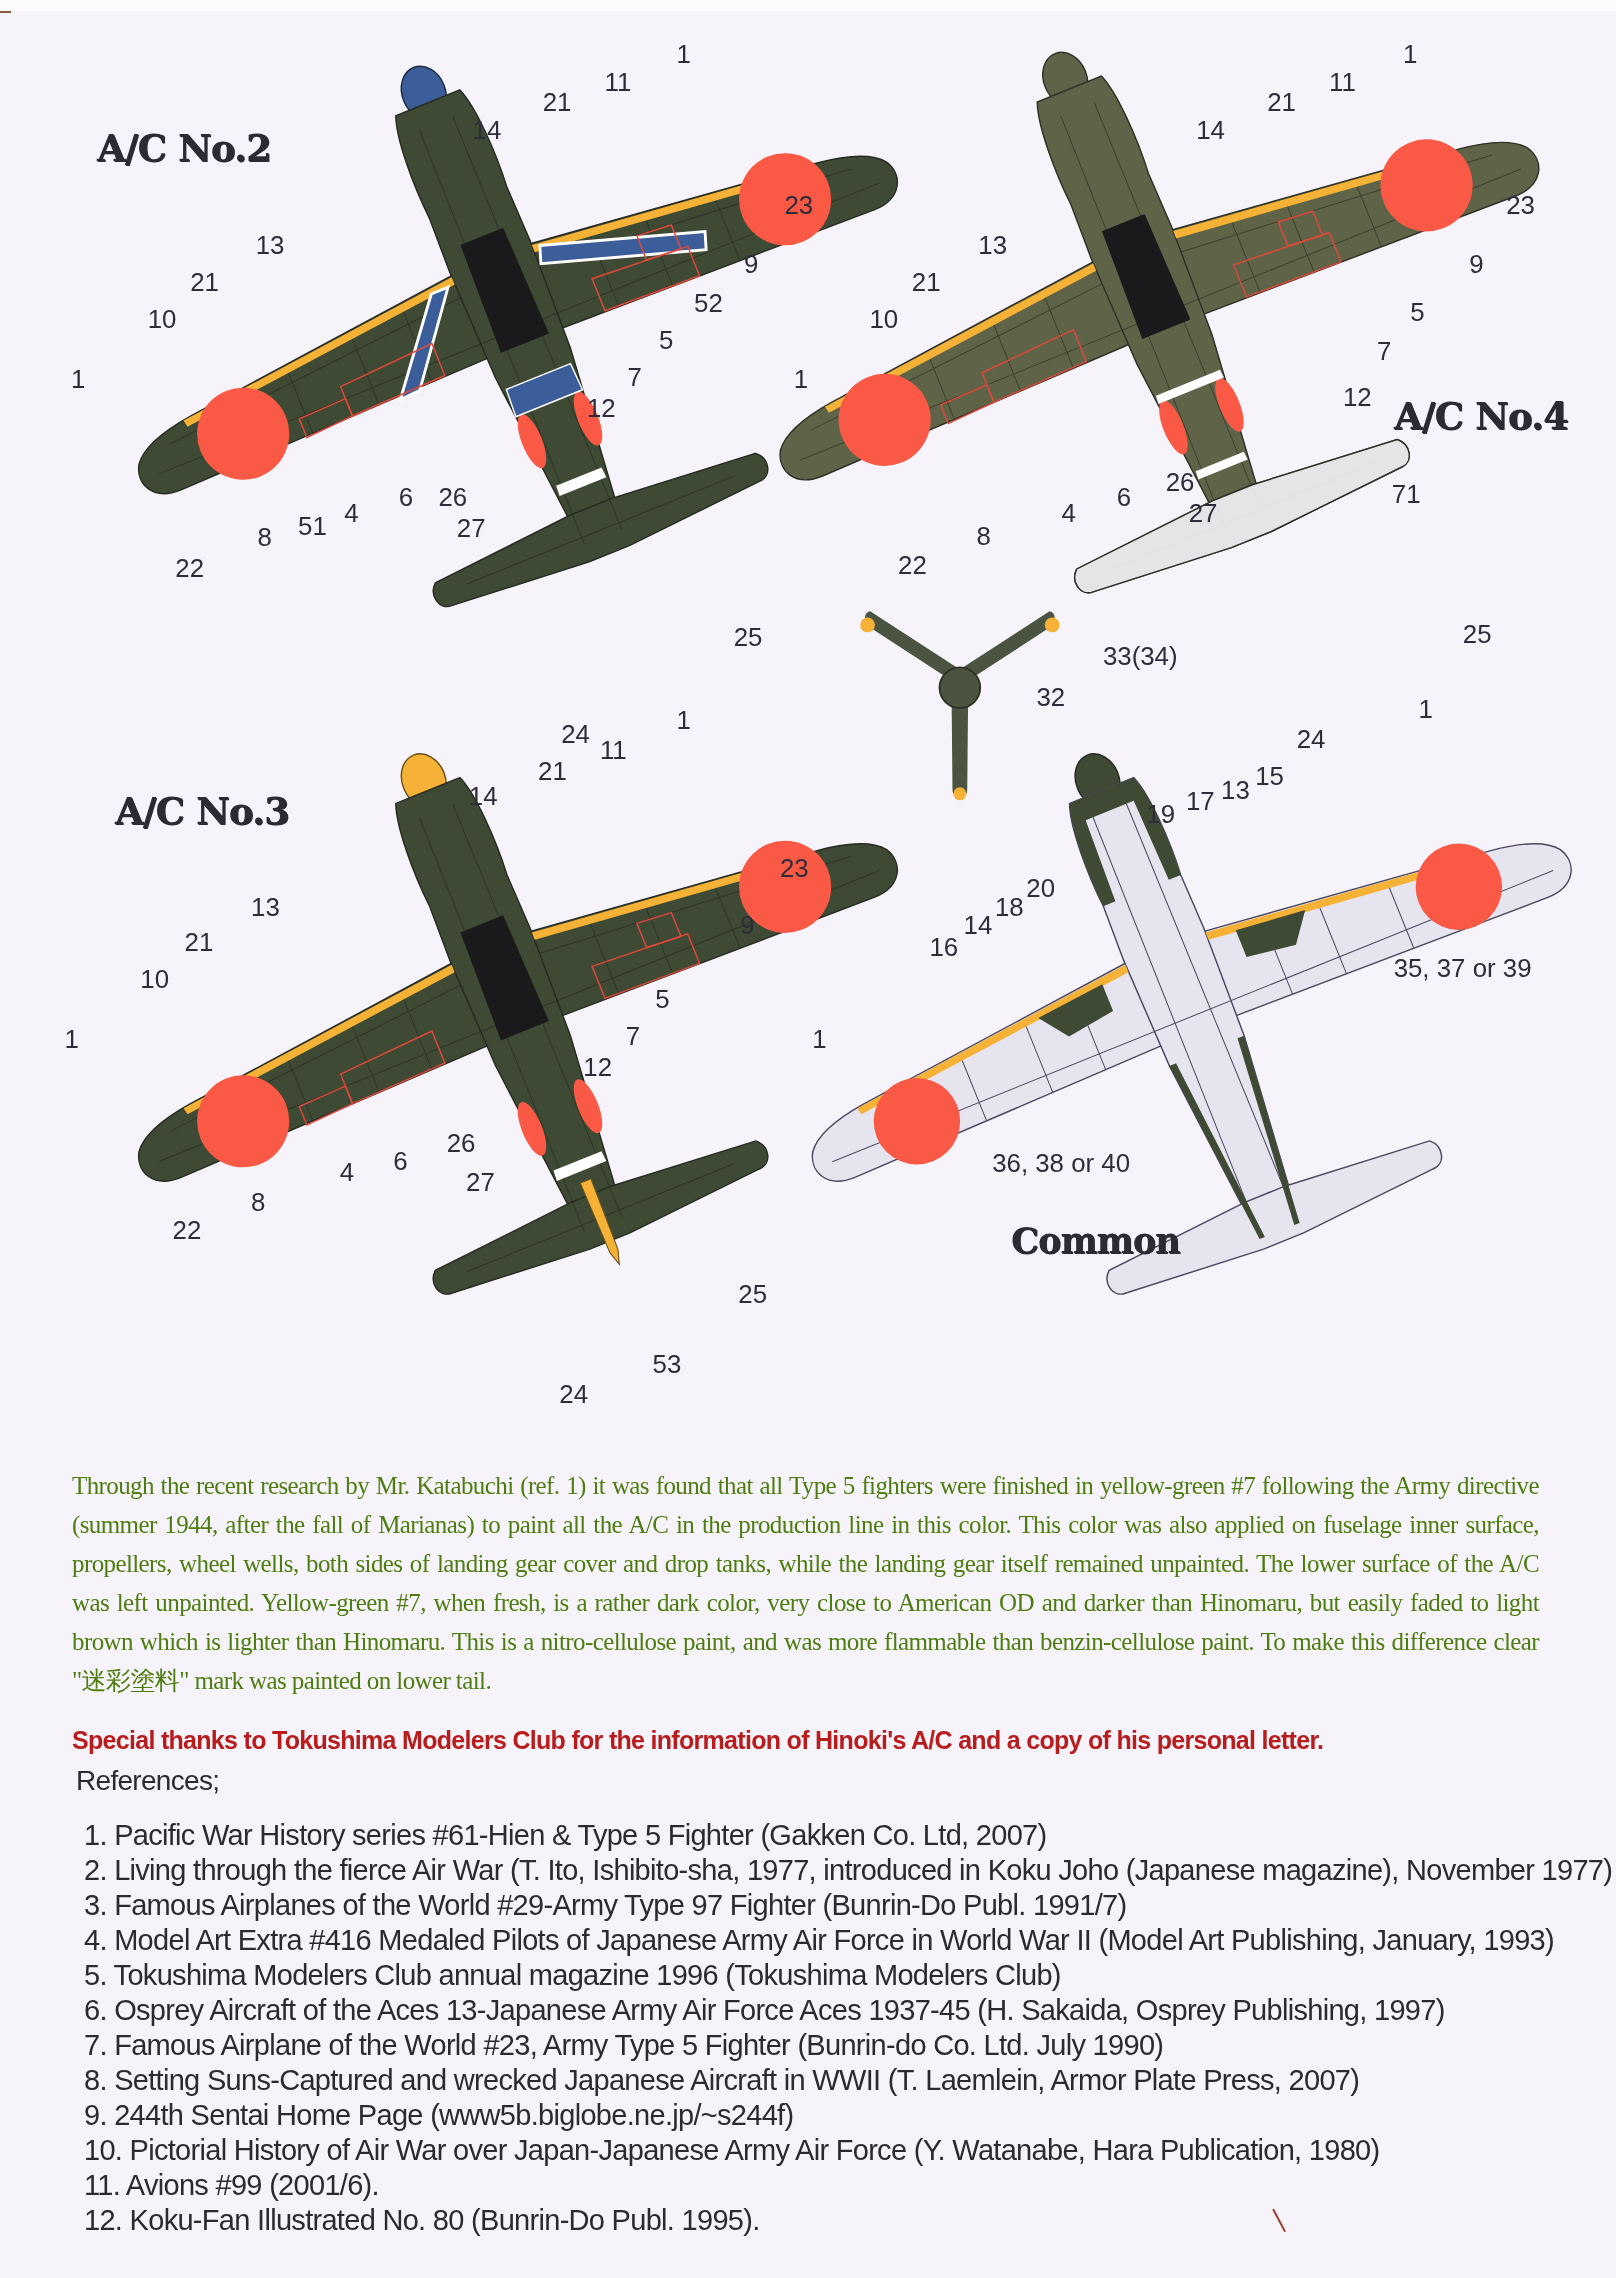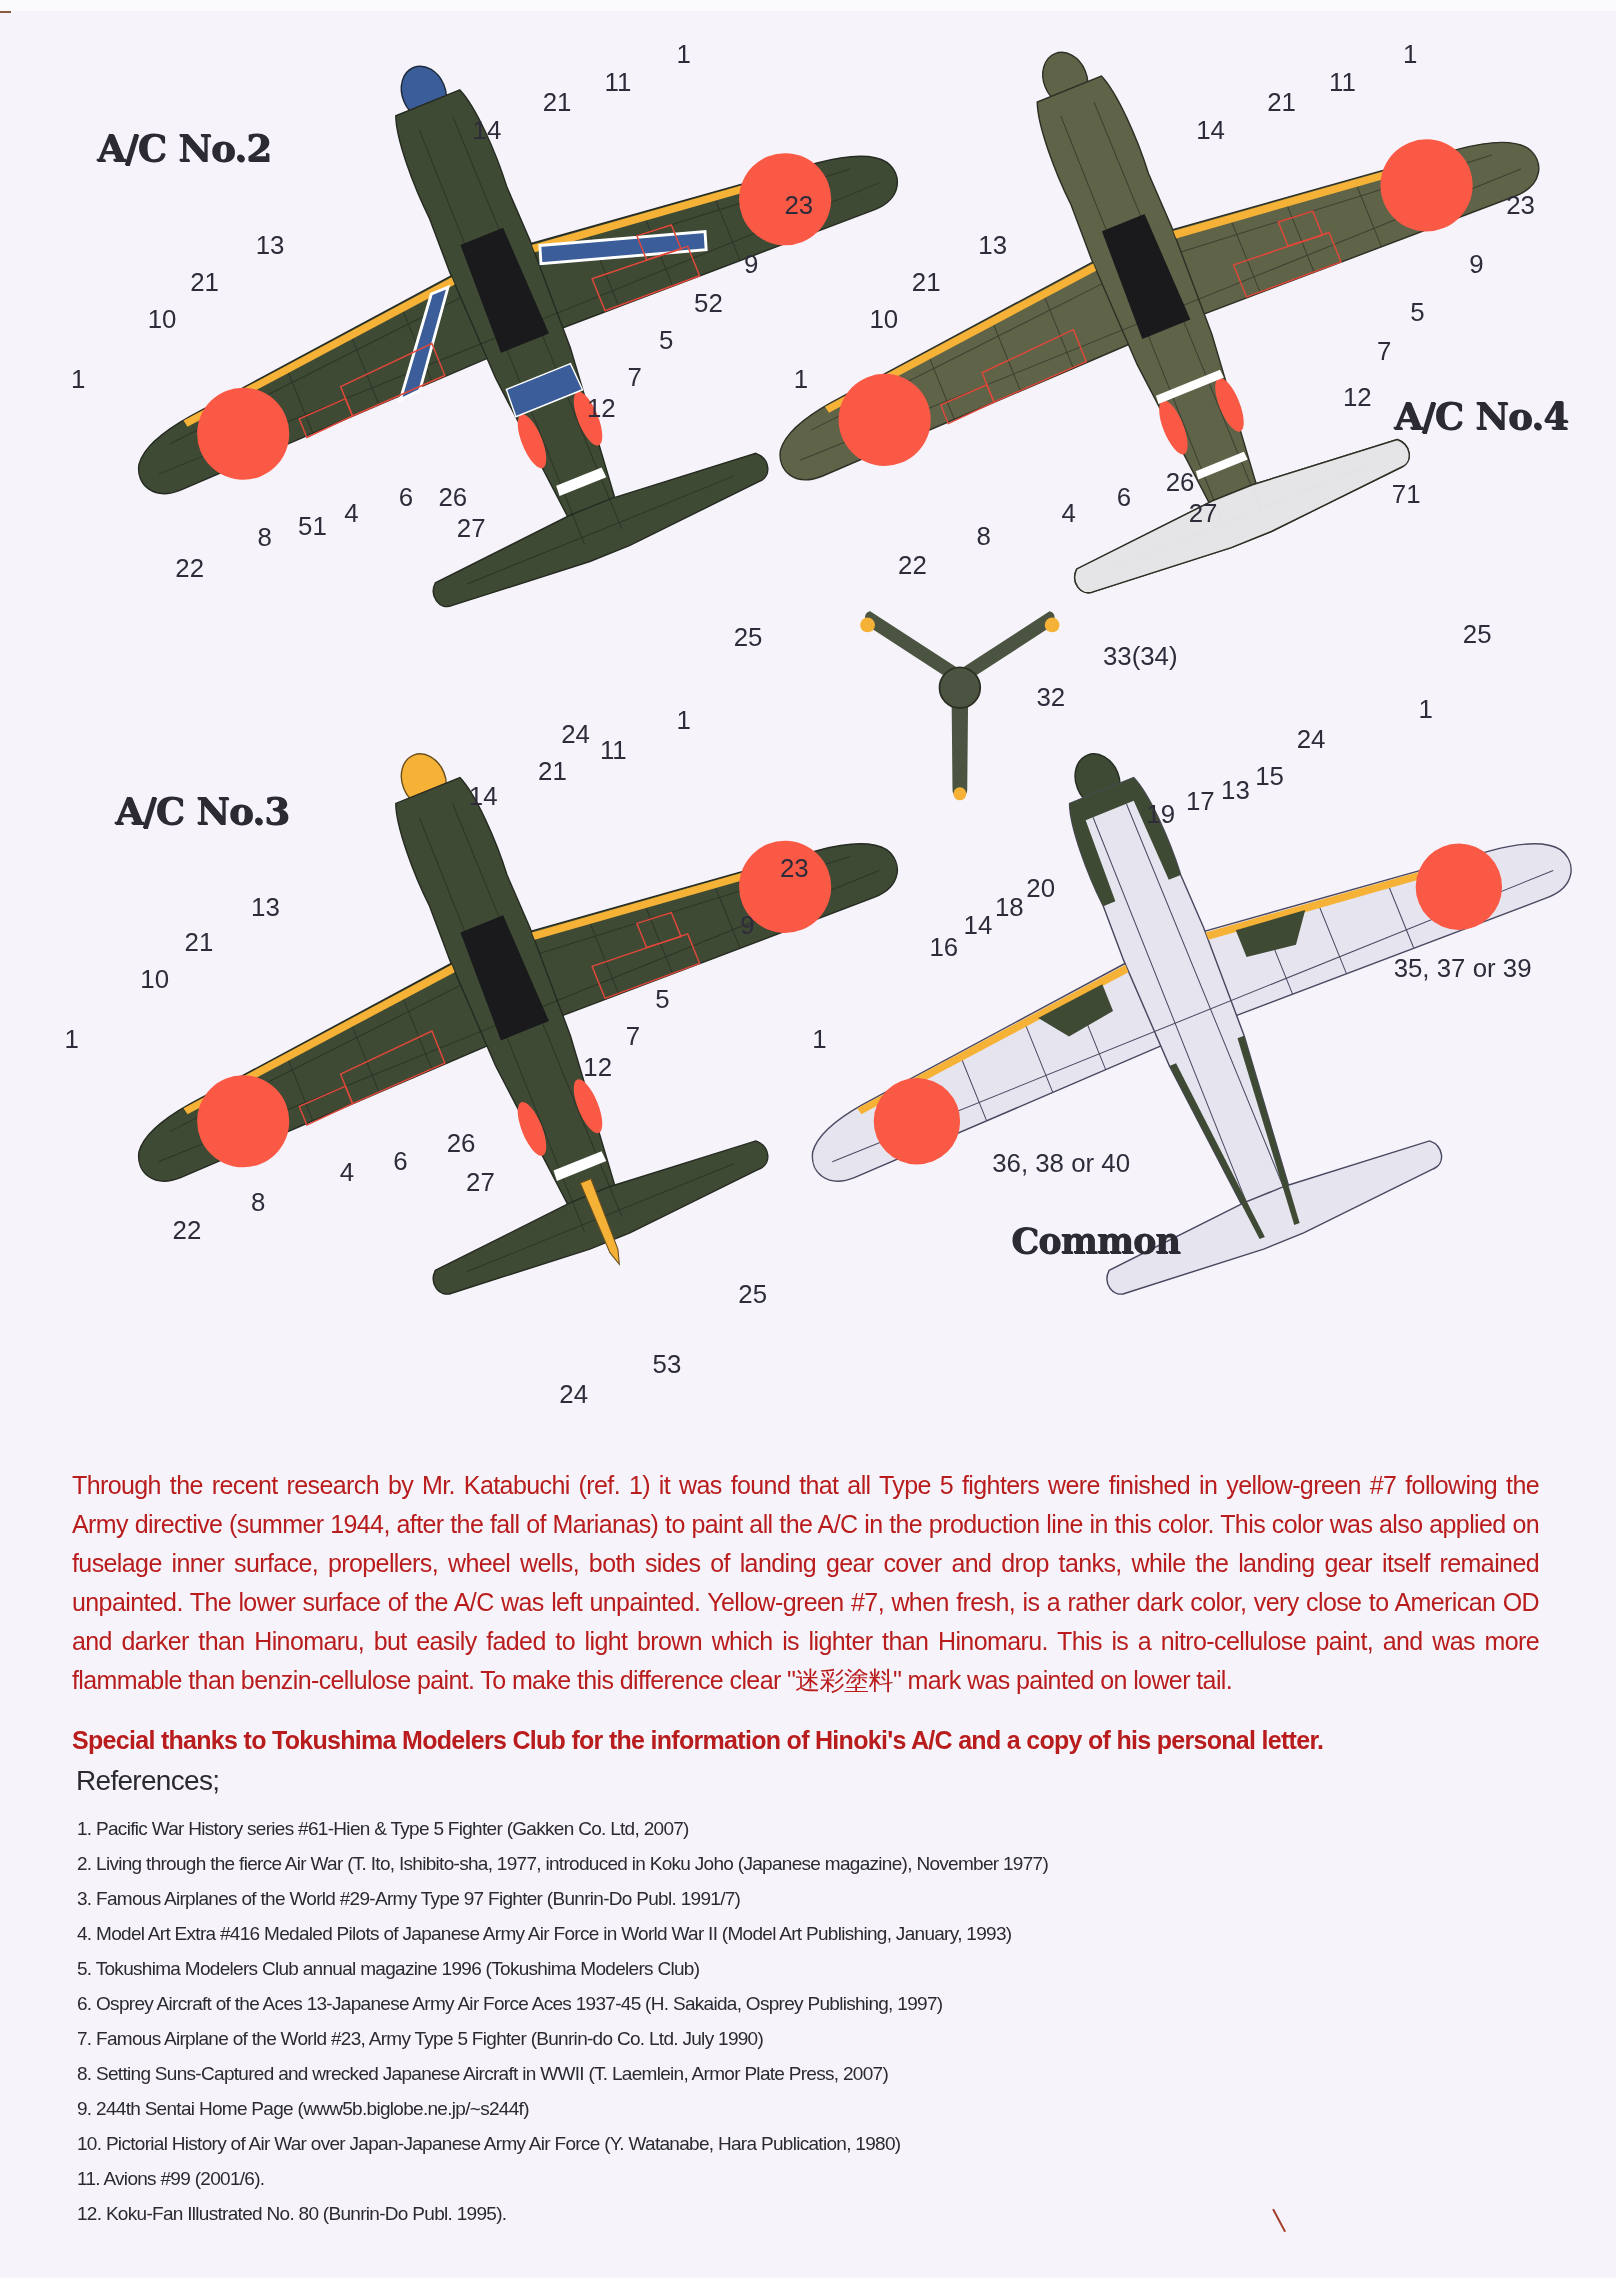--- a/index.html
+++ b/index.html
@@ -13,34 +13,34 @@
   .corner-mark { position:absolute; left:0; top:11px; width:11px; height:1.8px; background:#8a5a40; }
   svg.art { position:absolute; left:0; top:0; width:1617px; height:1440px; }
   .callout { font-family: "Liberation Sans", sans-serif; font-size: 28px; fill:#2e2c3a; }
   .ac-label {
     position:absolute; font-family:"DejaVu Serif", "Liberation Serif", serif; font-weight:bold;
     font-size: 37px; letter-spacing:-0.9px; color:#2c2a33; white-space:nowrap;
     text-shadow: 0.9px 0.9px 0 #2c2a33;
   }
   .body-text {
     position:absolute; left:72px; top:1466px; width:1467px;
-    font-family:Liberation Sans, sans-serif; font-size:25px; line-height:39px;
-    letter-spacing:-0.6px; color:#b91c1c; text-align:justify; text-align-last:left;
+    font-family:Liberation Serif, serif; font-size:25px; line-height:39px;
+    letter-spacing:-0.6px; color:#4d7c0f; text-align:justify; text-align-last:left;
   }
   .body-text p { margin:0; }
   .thanks {
     position:absolute; left:72px; top:1726px; font-size:25px; font-weight:bold;
     letter-spacing:-0.7px; color:#b91c1c; white-space:nowrap;
   }
   .refs-title {
     position:absolute; left:76px; top:1765px; font-size:28px; letter-spacing:-0.7px; color:#2b2a30;
   }
   .refs {
-    position:absolute; left:68px; top:1802px; margin:9px; padding:0; list-style:none;
-    font-size:19px; line-height:35px; letter-spacing:-0.7px; color:#2b2a30;
+    position:absolute; left:68px; top:1802px; margin:16px; padding:0; list-style:none;
+    font-size:29px; line-height:35px; letter-spacing:-0.7px; color:#2b2a30;
   }
   .refs li { white-space:nowrap; }
   .stray-mark { position:absolute; left:1272px; top:2209px; width:1.8px; height:26px;
     background:#a33a2a; transform:rotate(-28deg); transform-origin:top; border-radius:0.9px; }
 </style>
 </head>
 <body>
 
 <div class="topstrip"></div>
 <div class="corner-mark"></div>

